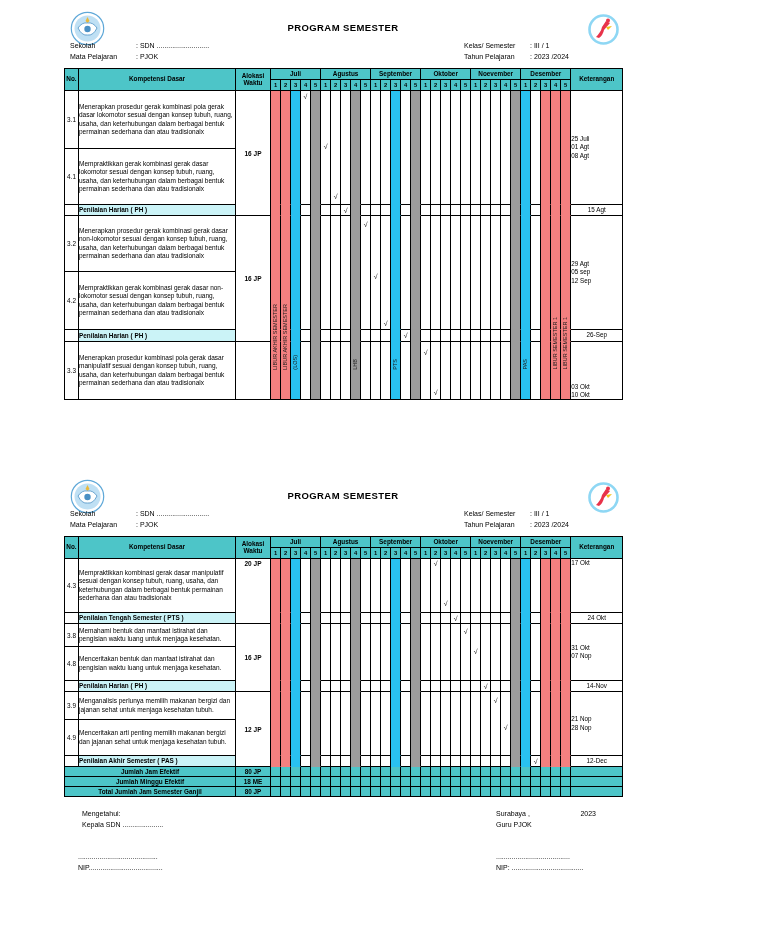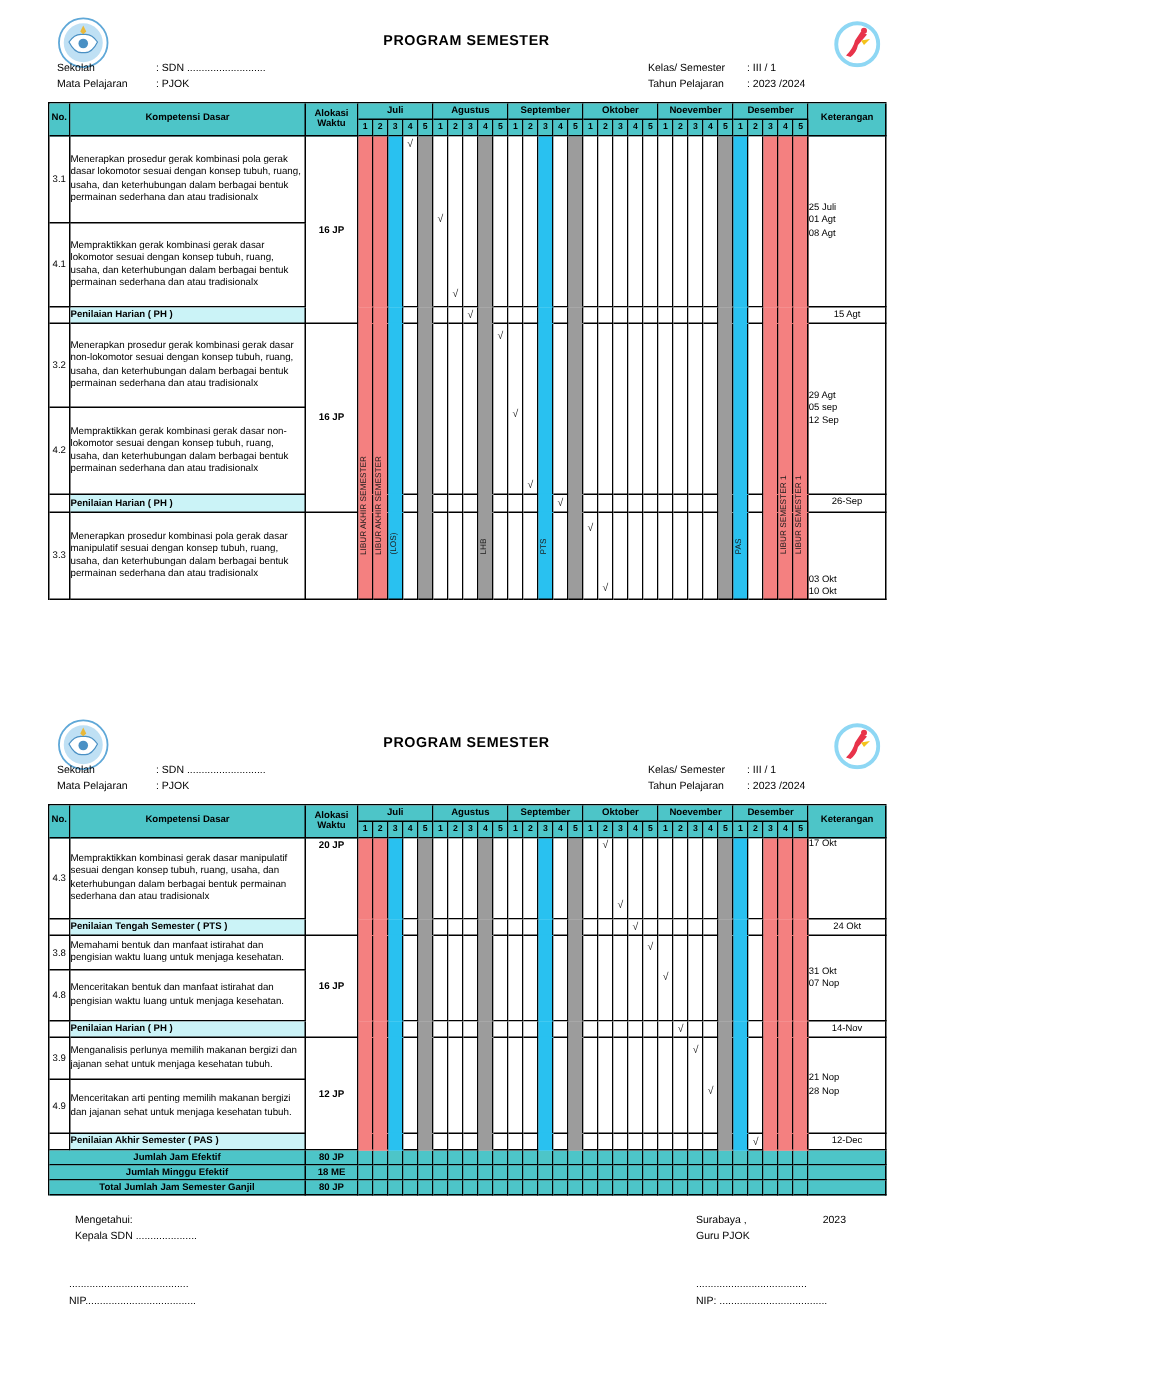--- a/index.html
+++ b/index.html
@@ -1,18 +1,18 @@
 <!DOCTYPE html>
 <html><head>
 <meta charset="utf-8">
 <style>
   html,body{margin:0;padding:0;background:#fff;}
   .canvas{position:relative;width:768px;height:932px;background:#fff;overflow:hidden;
           font-family:"Liberation Sans","DejaVu Sans",sans-serif;color:#000;}
-  .page{position:absolute;left:32px;width:562px;padding-left:28px;}
+  .page{position:absolute;left:64px;width:562px;padding-left:28px;}
   .p1{top:10px;height:400px;}
   .p2{top:478px;height:448px;}
   .title{position:absolute;left:0;top:12px;width:558px;text-align:center;
          font-weight:bold;font-size:9.5px;letter-spacing:.4px;}
   .logoL{position:absolute;left:6px;top:1px;}
   .logoR{position:absolute;left:524px;top:4px;}
   .info{position:absolute;top:31px;font-size:7px;line-height:1.55;}
   .infoL{left:6px;}
   .infoR{left:400px;}
   .info .row{display:flex;}

